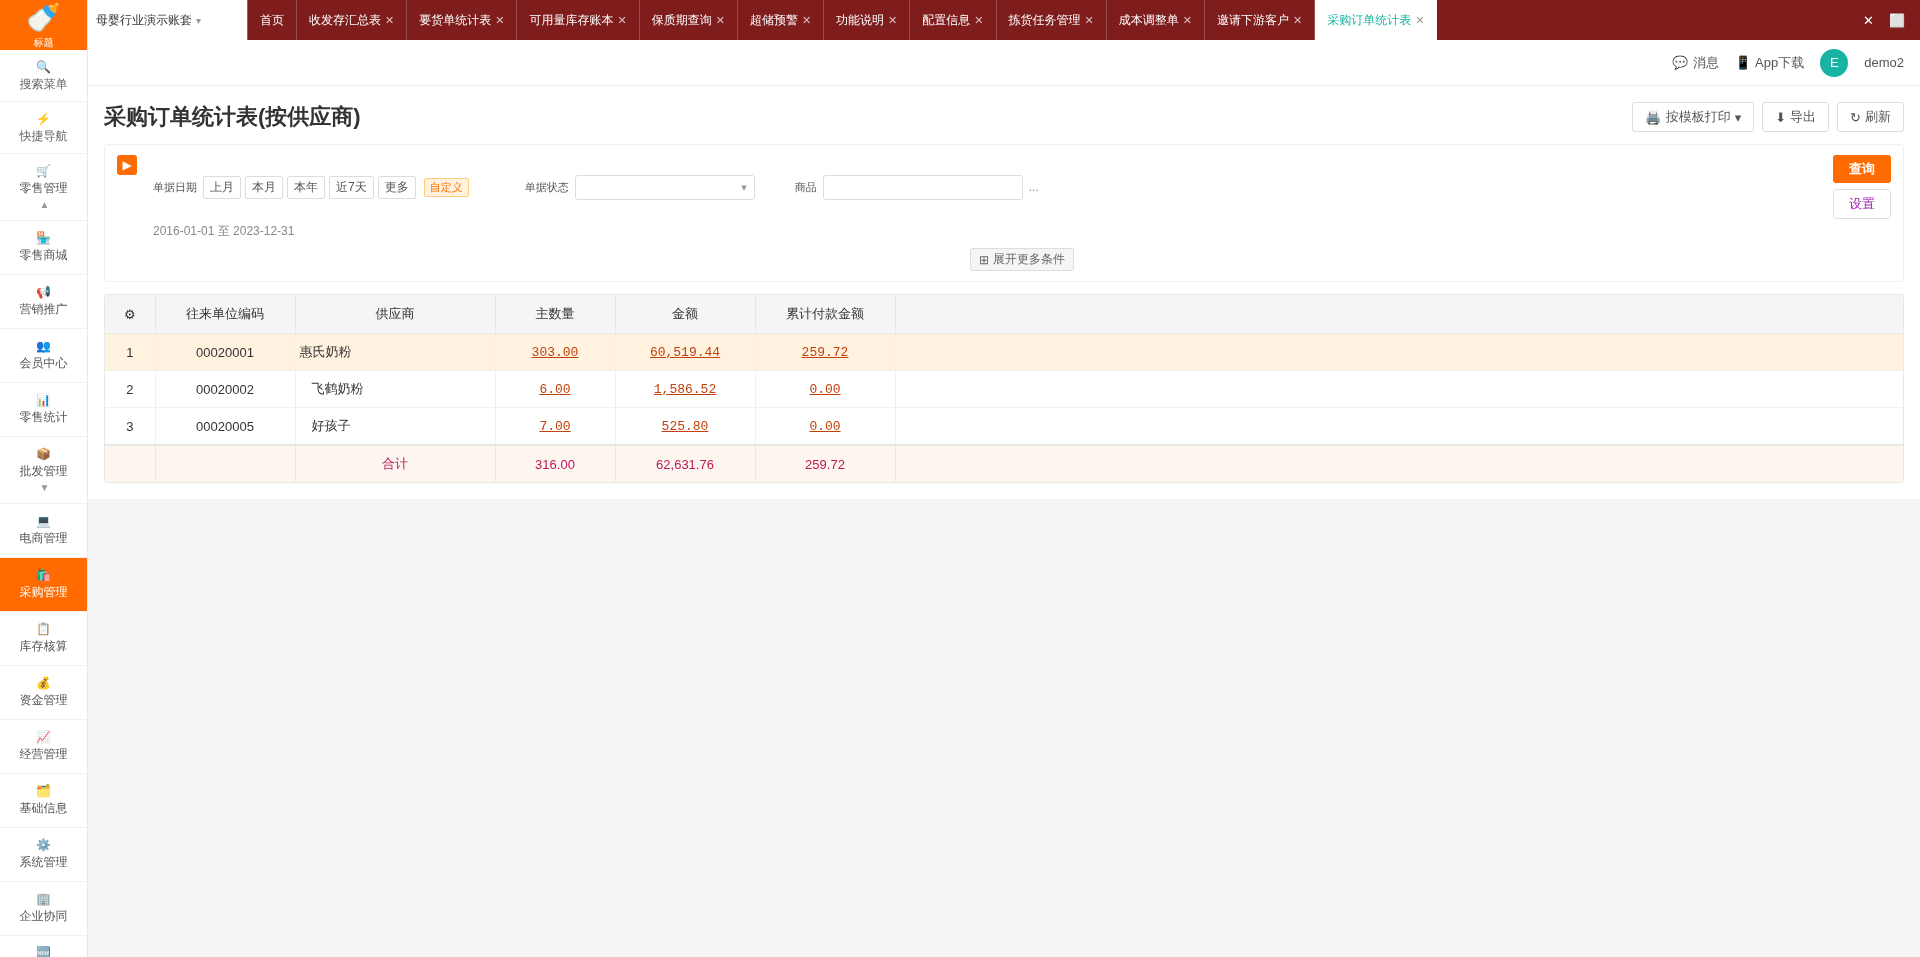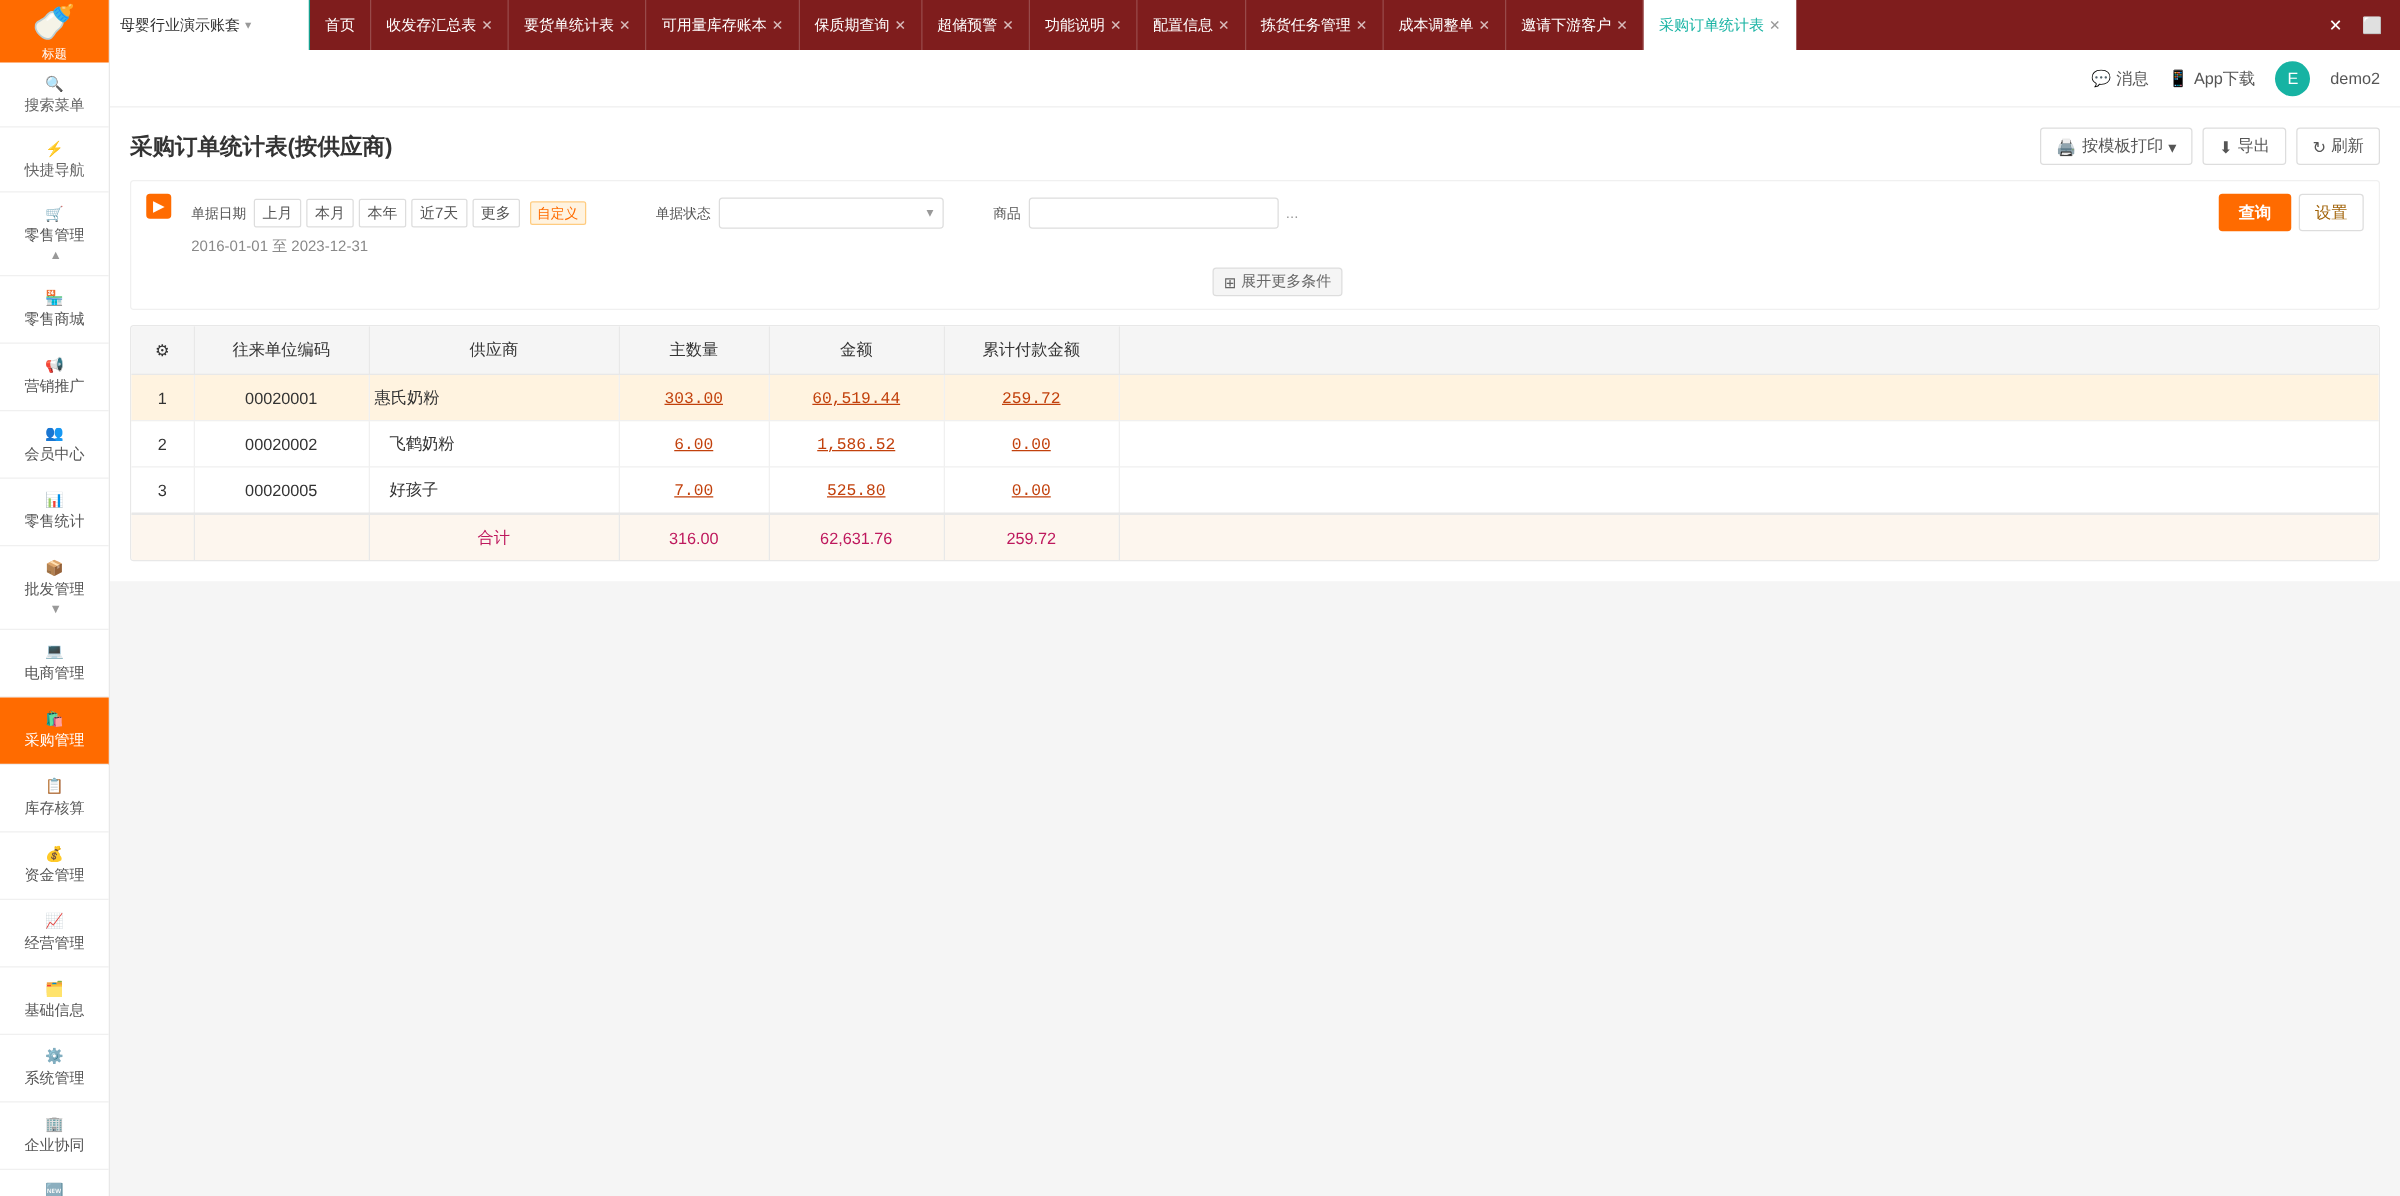--- a/index.html
+++ b/index.html
@@ -38,27 +38,27 @@
     .header-app { display: flex; align-items: center; gap: 4px; color: #555; cursor: pointer; font-size: 13px; }
     .user-avatar { width: 28px; height: 28px; background: #17b3a3; border-radius: 50%; display: flex; align-items: center; justify-content: center; color: #fff; font-size: 13px; cursor: pointer; }
     .user-name { color: #555; font-size: 13px; cursor: pointer; }
 
     
     .page-content { flex: 1; overflow-y: auto; background: #f5f5f5; }
     .page-inner { background: #fff; margin: 0; padding: 16px; }
 
     
     .page-title-bar { display: flex; align-items: center; justify-content: space-between; margin-bottom: 12px; }
-    .page-title { font-size: 18px; font-weight: bold; color: #333; }
+    .page-title { font-size: 22px; font-weight: bold; color: #333; }
     .page-actions { display: flex; align-items: center; gap: 8px; }
     .btn-print { background: #fff; border: 1px solid #ddd; color: #555; padding: 5px 12px; border-radius: 3px; cursor: pointer; font-size: 13px; display: flex; align-items: center; gap: 4px; }
     .btn-export { background: #fff; border: 1px solid #ddd; color: #555; padding: 5px 12px; border-radius: 3px; cursor: pointer; font-size: 13px; display: flex; align-items: center; gap: 4px; }
     .btn-refresh { background: #fff; border: 1px solid #ddd; color: #555; padding: 5px 12px; border-radius: 3px; cursor: pointer; font-size: 13px; display: flex; align-items: center; gap: 4px; }
     .btn-query { background: #ff6b00; border: none; color: #fff; padding: 5px 16px; border-radius: 3px; cursor: pointer; font-size: 13px; font-weight: bold; }
-    .btn-settings { background: #fff; border: 1px solid #ddd; color: #a16207; padding: 5px 12px; border-radius: 3px; cursor: pointer; font-size: 13px; }
+    .btn-settings { background: #fff; border: 1px solid #ddd; color: #a21caf; padding: 5px 12px; border-radius: 3px; cursor: pointer; font-size: 13px; }
 
     
     .filter-area { background: #fff; border: 1px solid #f0f0f0; border-radius: 3px; padding: 10px 12px; margin-bottom: 12px; }
     .filter-row { display: flex; align-items: center; gap: 16px; flex-wrap: wrap; }
     .filter-item { display: flex; align-items: center; gap: 6px; }
     .filter-label { color: #555; font-size: 11px; white-space: nowrap; }
     .date-shortcuts { display: flex; gap: 4px; }
     .date-shortcut { padding: 2px 6px; border: 1px solid #ddd; border-radius: 2px; cursor: pointer; font-size: 12px; color: #555; background: #fff; }
     .custom-badge { background: #fff3e0; color: #ff6b00; border: 1px solid #ffcc80; border-radius: 2px; padding: 1px 5px; font-size: 11px; margin-left: 2px; }
     .filter-select { border: 1px solid #ddd; border-radius: 3px; padding: 4px 24px 4px 8px; font-size: 13px; color: #555; background: #fff; cursor: pointer; min-width: 180px; appearance: none; -webkit-appearance: none; position: relative; }
@@ -305,21 +305,21 @@
                   </select>
                 </div>
               </div>
 
               <div class="filter-item" style="margin-left:24px;">
                 <span class="filter-label">商品</span>
                 <input type="text" class="filter-input" style="min-width: 200px;">
                 <span class="more-btn">...</span>
               </div>
 
-              <div style="margin-left:auto;display:flex;flex-direction:row;gap:6px;">
+              <div style="margin-left:auto;display:flex;flex-direction:column;gap:6px;">
                 <button class="btn-query">查询</button>
                 <button class="btn-settings">设置</button>
               </div>
             </div>
 
             <div style="margin-top:4px;margin-left:0;font-size:12px;color:#888;">
               <span>2016-01-01</span>
               <span> 至 </span>
               <span>2023-12-31</span>
             </div>

